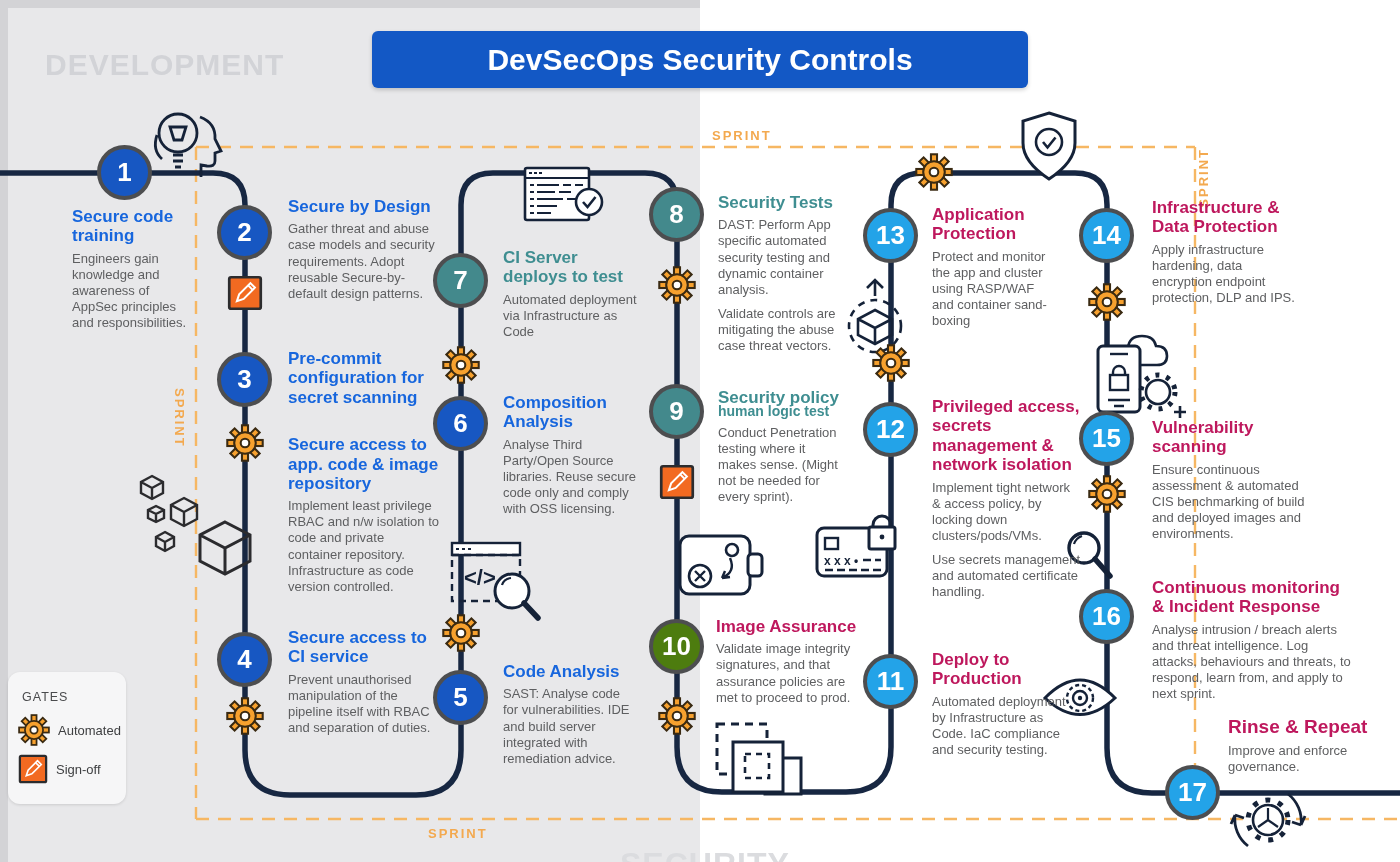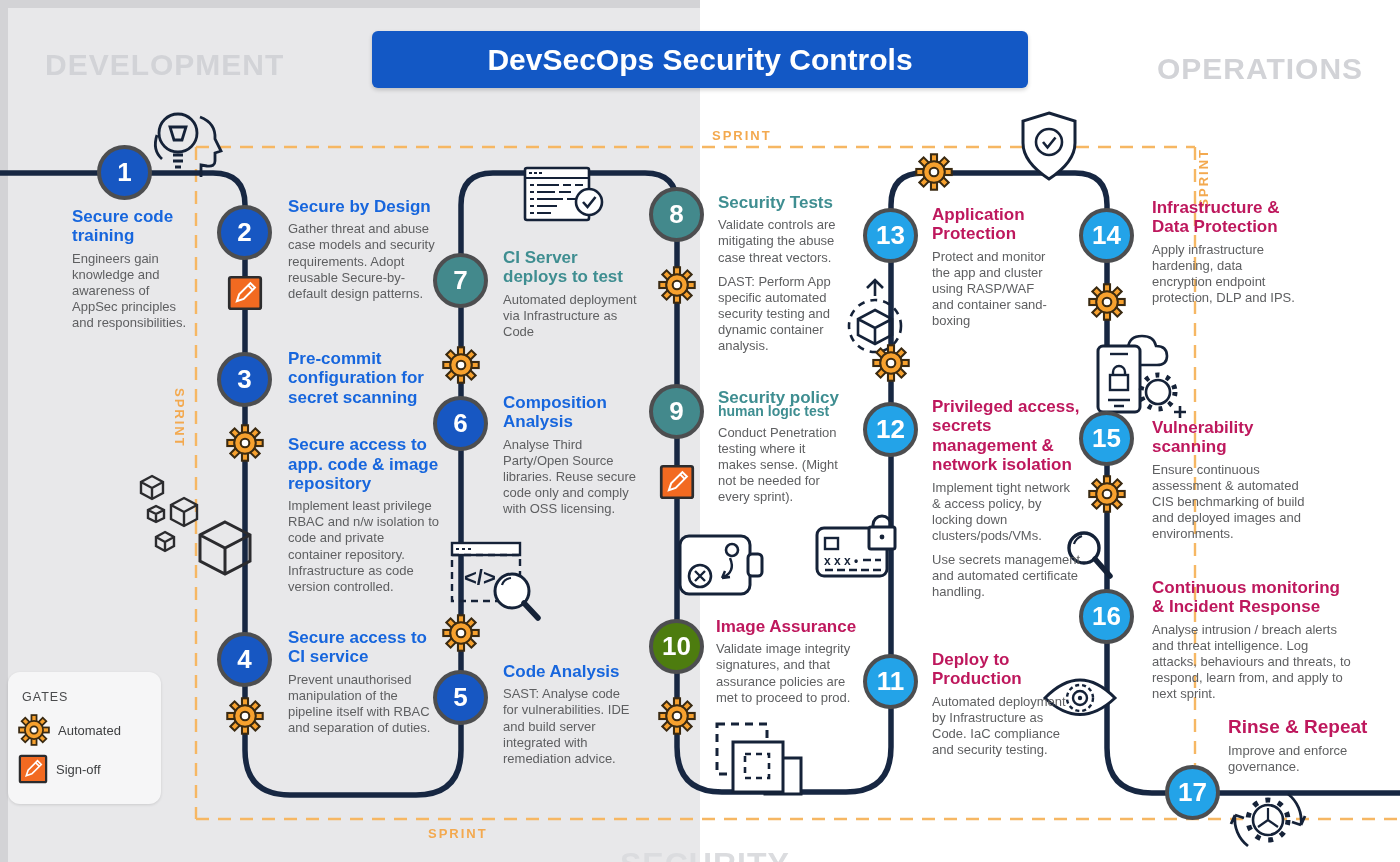--- a/index.html
+++ b/index.html
@@ -22,21 +22,21 @@
   .node.sky {background:#23a3e8;align-items:center;}
   .txt{position:absolute;}
   .txt h3{margin:0 0 5px 0;font-size:17px;line-height:1.14;font-weight:700;}
   .txt h4{margin:-3px 0 5px 0;font-size:14px;line-height:1.1;font-weight:700;}
   .txt p{margin:0 0 8px 0;font-size:13px;line-height:1.24;color:#5e5f61;}
   .t-navy{color:#1766dd;} .t-teal{color:#3f8e91;} .t-sky{color:#be185d;}
   .sprint{position:absolute;color:#f3a94f;font-size:13px;font-weight:700;letter-spacing:2px;}
   .sprint.vert{writing-mode:vertical-rl;}
   .sprint.vert-up{writing-mode:vertical-rl;transform:rotate(180deg);}
   .legend{position:absolute;left:8px;top:672px;width:118px;height:132px;background:#f6f6f7;
-          border-radius:12px;box-shadow:0 1px 3px rgba(0,0,0,.12);padding-left:35px;}
+          border-radius:12px;box-shadow:0 1px 3px rgba(0,0,0,.12);}
   .legend .lg-title{position:absolute;left:14px;top:18px;font-size:12.5px;color:#4a4b4d;letter-spacing:1px;}
   .legend .lg-row{position:absolute;left:10px;display:flex;align-items:center;gap:8px;}
   .legend .lg-row span{font-size:13px;color:#3f4042;}
   .sec-bottom{position:absolute;left:620px;top:846px;font-size:32px;font-weight:700;color:#dbdcdf;letter-spacing:1px;}
 </style>
 </head>
 <body>
 
 <div class="canvas">
   <div class="bg-left"></div>
@@ -66,21 +66,20 @@
 
   
   <svg class="layer" width="1400" height="862">
     <path d="M196 147 V819 M196 147 H1195 M1195 147 V819 M196 819 H1400" fill="none" stroke="#f6b763" stroke-width="2.4" stroke-dasharray="13 9"></path>
     <path d="M0 173 H213 Q245 173 245 205 V750 Q245 795 290 795 H416 Q461 795 461 750 V205
              Q461 173 493 173 H645 Q677 173 677 205 V747 Q677 792 722 792 H846 Q891 792 891 747 V205
              Q891 173 923 173 H1075 Q1107 173 1107 205 V748 Q1107 793 1152 793 H1400" fill="none" stroke="#172742" stroke-width="5.5"></path>
   </svg>
 
   <div class="phase" style="left:45px;top:48px">DEVELOPMENT</div>
-  <div class="phase" style="left:1157px;top:52px">OPERATIONS</div>
   <div class="sec-bottom">SECURITY</div>
 
   
   <div class="sprint" style="left:712px;top:128px">SPRINT</div>
   <div class="sprint vert" style="left:172px;top:388px">SPRINT</div>
   <div class="sprint vert-up" style="left:1196px;top:148px">SPRINT</div>
   <div class="sprint" style="left:428px;top:826px">SPRINT</div>
 
   
   <svg class="icon" style="left:140px;top:103px" width="90" height="100" viewBox="0 0 90 100">
@@ -318,22 +317,22 @@
   <div class="txt" style="left:503px;top:393px;width:133px">
     <h3 class="t-navy">Composition Analysis</h3>
     <p>Analyse Third Party/Open Source libraries. Reuse secure code only and comply with OSS licensing.</p>
   </div>
   <div class="txt" style="left:503px;top:248px;width:140px">
     <h3 class="t-teal">CI Server deploys to test</h3>
     <p>Automated deployment via Infrastructure as Code</p>
   </div>
   <div class="txt" style="left:718px;top:193px;width:128px">
     <h3 class="t-teal">Security Tests</h3>
+    <p>DAST: Perform App specific automated security testing and dynamic container analysis.</p>
     <p>Validate controls are mitigating the abuse case threat vectors.</p>
-    <p>DAST: Perform App specific automated security testing and dynamic container analysis.</p>
   </div>
   <div class="txt" style="left:718px;top:388px;width:128px">
     <h3 class="t-teal" style="margin-bottom:0">Security policy</h3>
     <h4 class="t-teal">human logic test</h4>
     <p>Conduct Penetration testing where it makes sense. (Might not be needed for every sprint).</p>
   </div>
   <div class="txt" style="left:716px;top:617px;width:142px">
     <h3 class="t-sky">Image Assurance</h3>
     <p>Validate image integrity signatures, and that assurance policies are met to proceed to prod.</p>
   </div>

